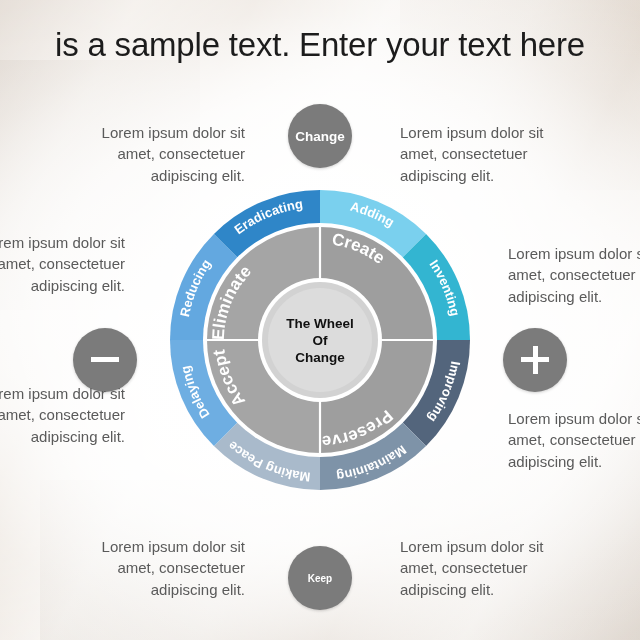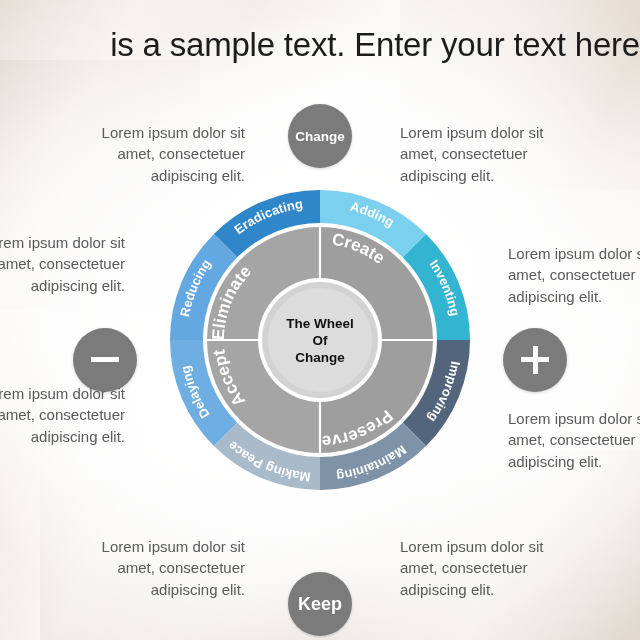--- a/index.html
+++ b/index.html
@@ -39,21 +39,21 @@
     position: absolute; inset: 0;
     background: radial-gradient(ellipse 500px 400px at 50% 50%, rgba(255,255,255,0.95) 0%, rgba(255,255,255,0.82) 55%, rgba(255,255,255,0.25) 100%);
     pointer-events: none;
   }
 
   .slide-title {
     position: absolute;
     top: 26px;
     left: 0;
     width: 640px;
-    text-align: right;
+    text-align: center;
     font-size: 33px;
     line-height: 1.15;
     color: #1c1c1c;
     white-space: nowrap;
     letter-spacing: -0.2px;
   }
 
   .wheel {
     position: absolute;
     left: 140px;
@@ -68,21 +68,21 @@
     border-radius: 50%;
     background: #7b7b7b;
     color: #ffffff;
     display: flex;
     align-items: center;
     justify-content: center;
     font-weight: bold;
     box-shadow: 0 1px 3px rgba(0,0,0,0.18);
   }
   .badge-top { left: 288px; top: 104px; width: 64px; height: 64px; font-size: 13.5px; }
-  .badge-bottom { left: 288px; top: 572px; width: 64px; height: 64px; font-size: 18px; }
+  .badge-bottom { left: 288px; top: 546px; width: 64px; height: 64px; font-size: 10px; }
   .badge-left { left: 73px; top: 328px; width: 64px; height: 64px; }
   .badge-right { left: 503px; top: 328px; width: 64px; height: 64px; }
   .sign {
     position: relative;
     display: block;
     width: 28px;
     height: 28px;
   }
   .sign .bar-h {
     position: absolute; left: 0; top: 11px; width: 28px; height: 5px; background: #ffffff;

